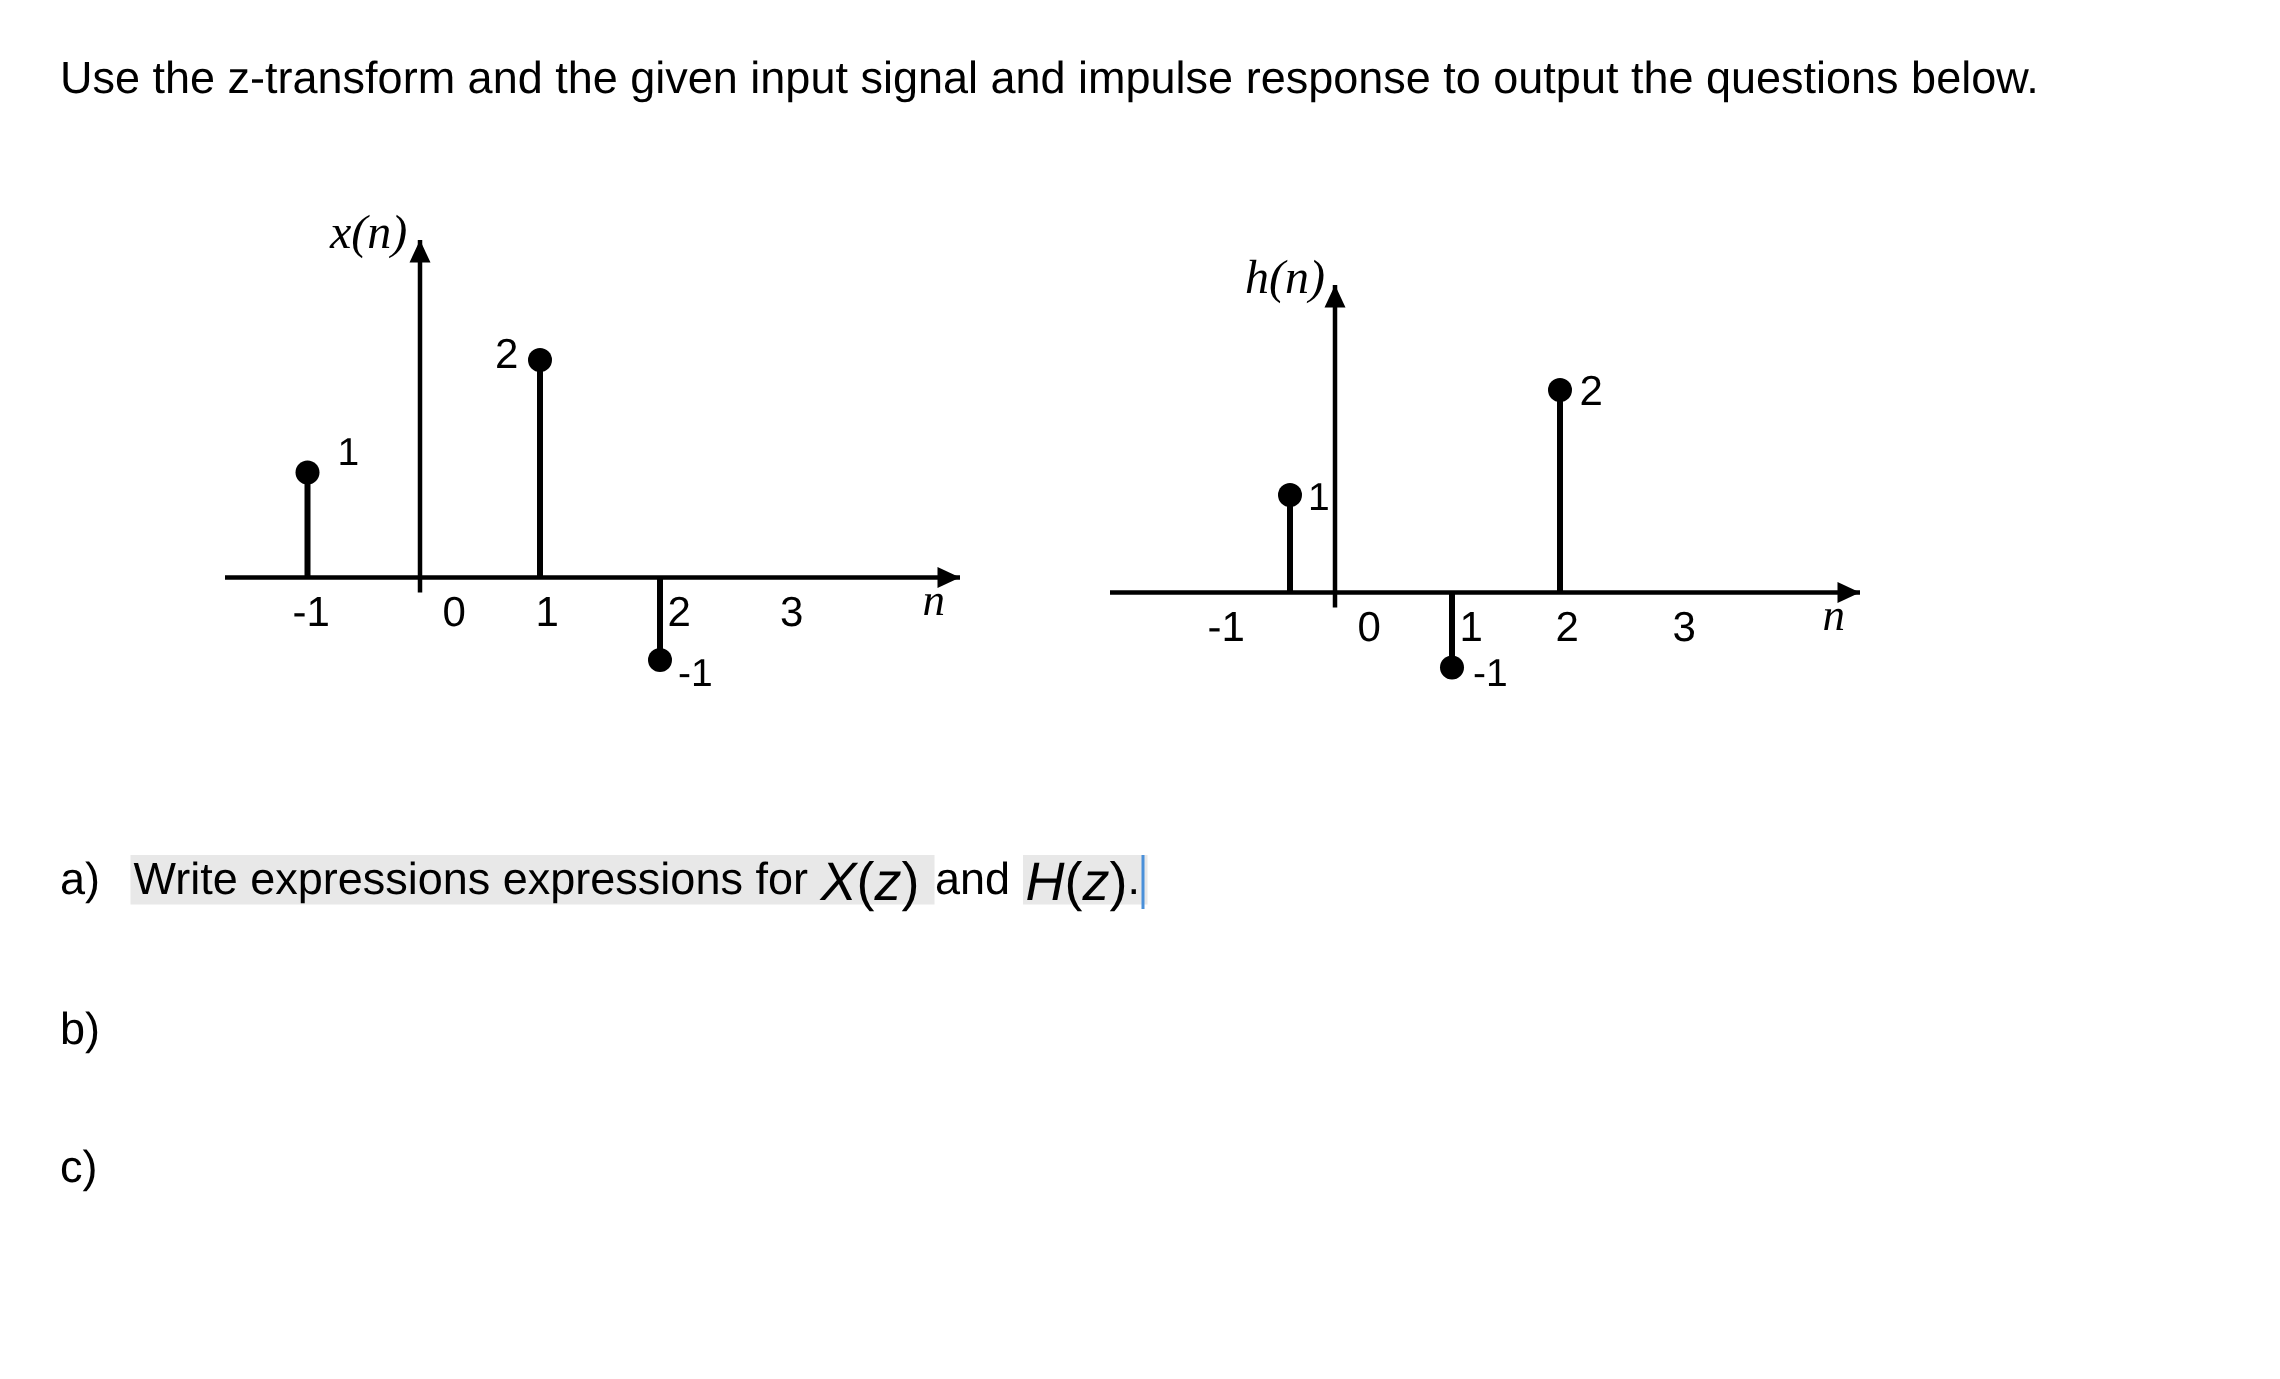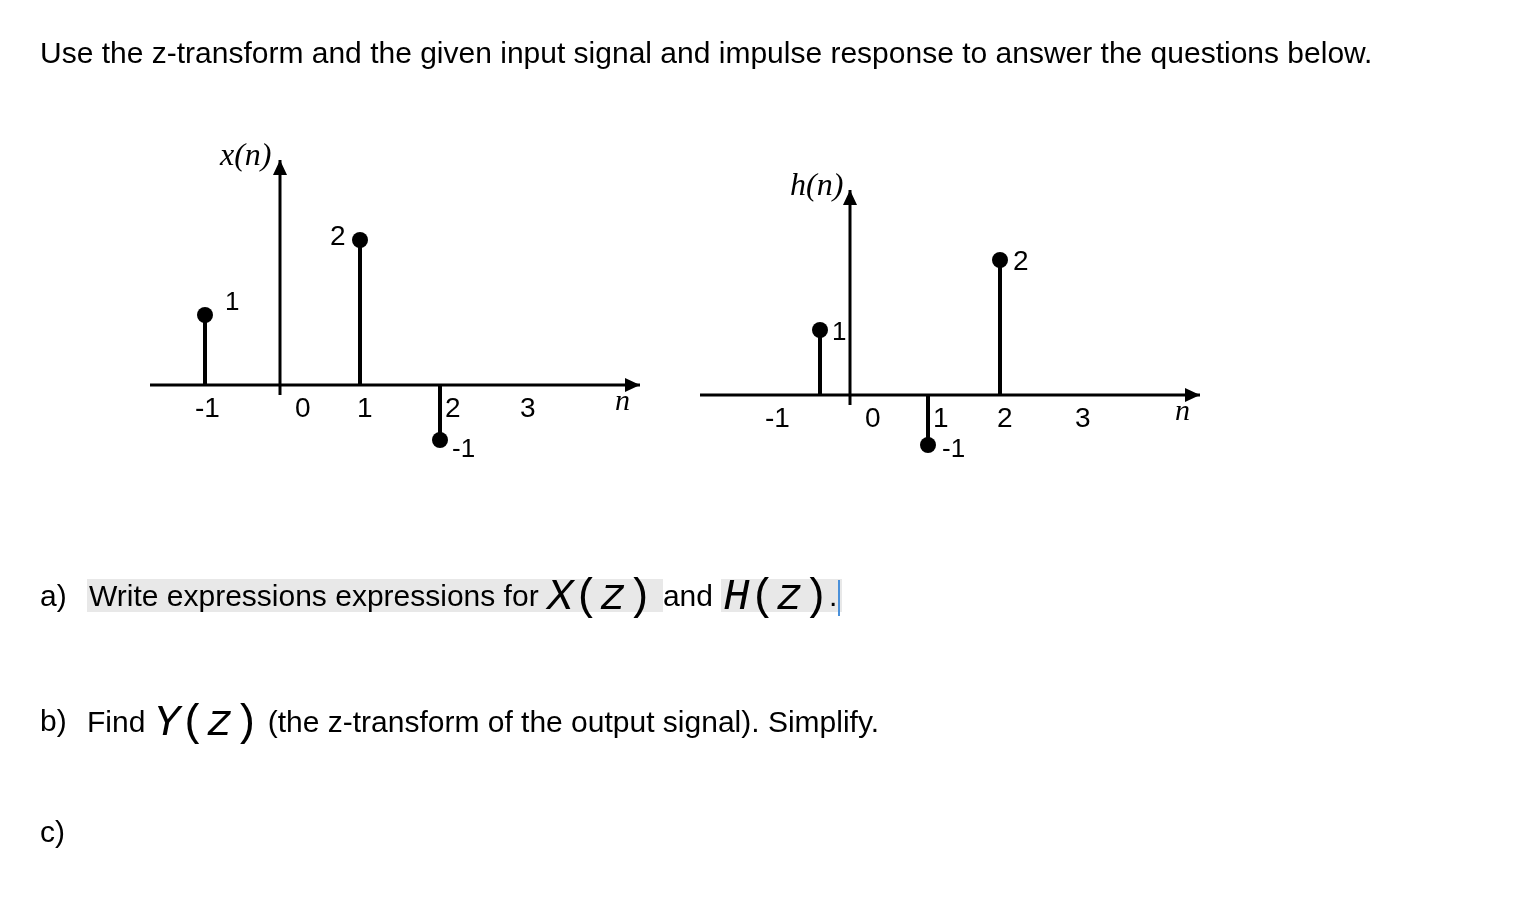--- a/index.html
+++ b/index.html
@@ -15,20 +15,21 @@
       padding: 30px 40px;
       color: #000;
     }
     .intro {
       font-size: 30px;
       line-height: 1.5;
       margin-bottom: 60px;
     }
     .plots-container {
       display: flex;
+      gap: 40px;
       margin-left: 80px;
       margin-bottom: 70px;
       text-decoration: underline;
     }
     .plot {
       position: relative;
       width: 560px;
       height: 340px;
     }
     .plot svg {
@@ -50,43 +51,43 @@
       min-width: 35px;
     }
     .question-text {
       display: inline;
     }
     .highlight {
       background: #e8e8e8;
       padding: 0 2px;
     }
     .math {
-      font-family: Liberation Mono, monospace;
+      font-family: Liberation Sans, sans-serif;
       font-style: italic;
-      font-size: 44px;
+      font-size: 36px;
     }
     .math .paren {
       font-style: normal;
     }
     .math-inline {
       vertical-align: middle;
     }
     .cursor-bar {
       display: inline-block;
       width: 2px;
       height: 36px;
       background: #4a90d9;
       vertical-align: middle;
       margin-left: 1px;
     }
   </style>
 </head>
 <body>
 
-<div class="intro">Use the z-transform and the given input signal and impulse response to answer the questions below.</div>
+<div class="intro">Use the z-transform and the given input signal and impulse response to output the questions below.</div>
 
 <div class="plots-container">
 
   <div class="plot">
     <svg width="560" height="340" viewBox="0 0 560 340">
 
       <line x1="30" y1="250" x2="520" y2="250" stroke="#000" stroke-width="3"></line>
       <polygon points="520,250 505,243 505,257" fill="#000"></polygon>
 
       <line x1="160" y1="260" x2="160" y2="25" stroke="#000" stroke-width="3"></line>
@@ -161,24 +162,19 @@
       </span>
       <span> and </span>
       <span class="highlight">
         <span class="math math-inline"><span>H</span><span class="paren">(</span><span>z</span><span class="paren">)</span></span><span>.</span><span class="cursor-bar"></span>
       </span>
     </span>
   </div>
 
   <div class="question-item">
     <span class="question-label">b)</span>
-    <span class="question-text">
-      <span>Find </span>
-      <span class="math math-inline"><span>Y</span><span class="paren">(</span><span>z</span><span class="paren">)</span></span>
-      <span> (the z-transform of the output signal).  Simplify.</span>
-    </span>
   </div>
 
   <div class="question-item">
     <span class="question-label">c)</span>
   </div>
 
 </div>
 
 </body></html>

